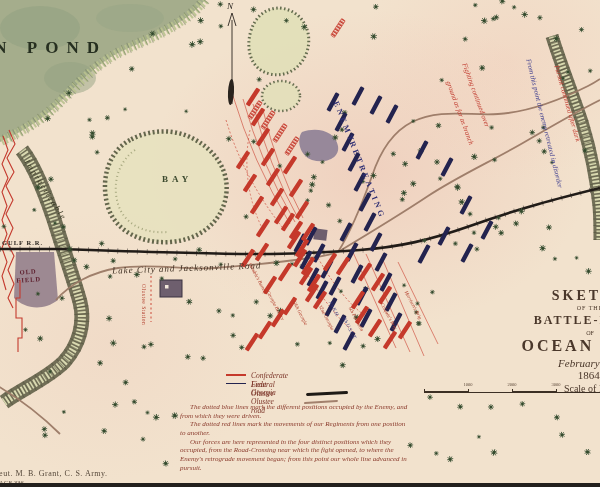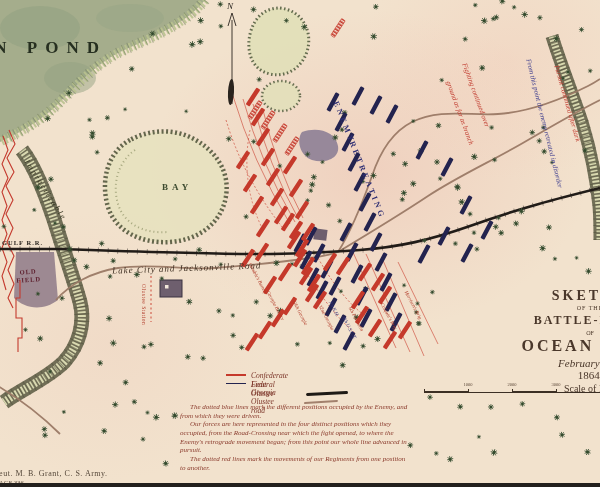--- a/index.html
+++ b/index.html
@@ -1084,21 +1084,21 @@
         <g transform="translate(338,28) rotate(-57)">
           <rect x="-10" y="-2.2" width="20" height="4.4" rx="1" fill="url(#cs)" stroke="#c5392b" stroke-width="0.6"></rect>
         </g>
         <g transform="translate(255,110) rotate(-57)">
           <rect x="-10" y="-2.2" width="20" height="4.4" rx="1" fill="url(#cs)" stroke="#c5392b" stroke-width="0.6"></rect>
         </g>
       </g>
   </svg>
 
   <span class="lbl pond-lbl" style="left:-26px;top:38px">AN POND</span>
-  <span class="lbl bay-lbl" style="left:162px;top:182px">BAY</span>
+  <span class="lbl bay-lbl" style="left:162px;top:174px">BAY</span>
   <span class="lbl imp-lbl" style="left:30px;top:158px">Impracticable</span>
   <span class="lbl of-lbl" style="left:16px;top:268px"><span>OLD</span><br><span>FIELD</span></span>
   <span class="lbl rr-lbl" style="left:2px;top:239px">GULF R.R.</span>
   <span class="lbl road-lbl" style="left:112px;top:263px">Lake City and Jacksonville Road</span>
   <span class="lbl enemy-lbl" style="left:340px;top:100px">ENEMY</span>
   <span class="lbl retreat-lbl" style="left:356px;top:140px">RETREATING</span>
   <span class="lbl redrot" style="left:468px;top:62px">Fighting continued over</span>
   <span class="lbl redrot" style="left:452px;top:80px">ground as far as branch</span>
   <span class="lbl bluerot" style="left:532px;top:58px">From this point the enemy retreated in disorder</span>
   <span class="lbl redrot pursuit" style="left:560px;top:64px">Pursuit continued after dark</span>
@@ -1143,22 +1143,22 @@
       <div class="sw-rail"></div>
     </div>
     <div class="lrow">
       <span class="ltxt">Olustee road</span>
       <div class="sw-pike"></div>
     </div>
   </div>
 
   <div class="notes">
     <p>The dotted blue lines mark the different positions occupied by the Enemy, and from which they were driven.</p>
+    <p>The dotted red lines mark the movements of our Regiments from one position to another.</p>
     <p>Our forces are here represented in the four distinct positions which they occupied, from the Road-Crossing near which the fight opened, to where the Enemy's retrograde movement began; from this point our whole line advanced in pursuit.</p>
-    <p>The dotted red lines mark the movements of our Regiments from one position to another.</p>
   </div>
 
   <span class="credit">Lieut. M. B. Grant, C. S. Army.</span>
   <span class="pageno">PAGE 336</span>
   <div class="strip"></div>
 <span class="ulabel" style="left: 252px; top: 262px; color: rgb(176, 56, 38);">Gamble's Battery</span>
     <span class="ulabel" style="left: 270px; top: 290px; color: rgb(176, 56, 38);">Georgia Battery</span>
     <span class="ulabel" style="left: 296px; top: 300px; color: rgb(176, 56, 38);">64th Georgia</span>
     <span class="ulabel" style="left: 322px; top: 304px; color: rgb(176, 56, 38);">32nd Georgia</span>
     <span class="ulabel" style="left: 352px; top: 306px; color: rgb(176, 56, 38);">6th Fla Battn</span>

